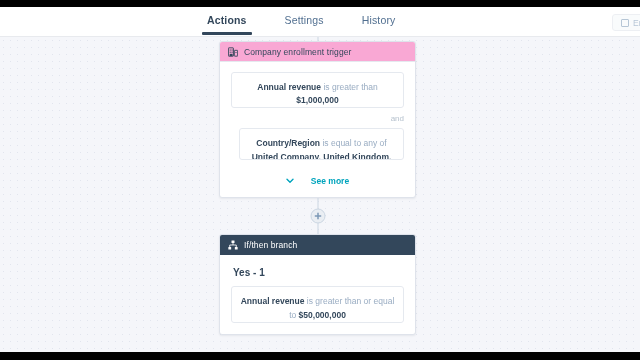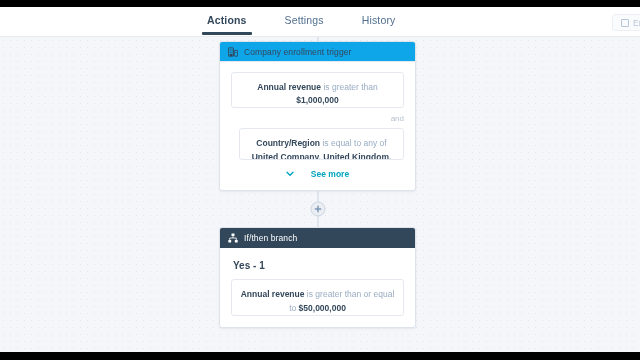--- a/index.html
+++ b/index.html
@@ -150,21 +150,21 @@
   .card-header {
     display: flex;
     align-items: center;
     gap: 6px;
     height: 20px;
     padding: 0 8px;
     font-size: 8.5px;
     letter-spacing: .1px;
   }
   .card-header.light {
-    background: #0ea5e9;
+    background: #f9a8d4;
     border-bottom: 1px solid #e5e9ef;
     color: #33475b;
   }
   .card-header.dark {
     background: #33475b;
     color: #ffffff;
   }
 
   .hdr-icon { width: 10px; height: 10px; flex: none; display: block; }
 
@@ -204,21 +204,21 @@
     color: #b6c2ce;
     padding: 6px 0 5px 0;
   }
 
   
   .see-more {
     display: flex;
     align-items: center;
     justify-content: center;
     gap: 17px;
-    margin-top: 9px;
+    margin-top: 16px;
     font-size: 8.5px;
     color: #00a4bd;
     cursor: pointer;
     font-weight: 600;
   }
   .see-more svg { display: block; }
 
   
   .connector {
     position: relative;

